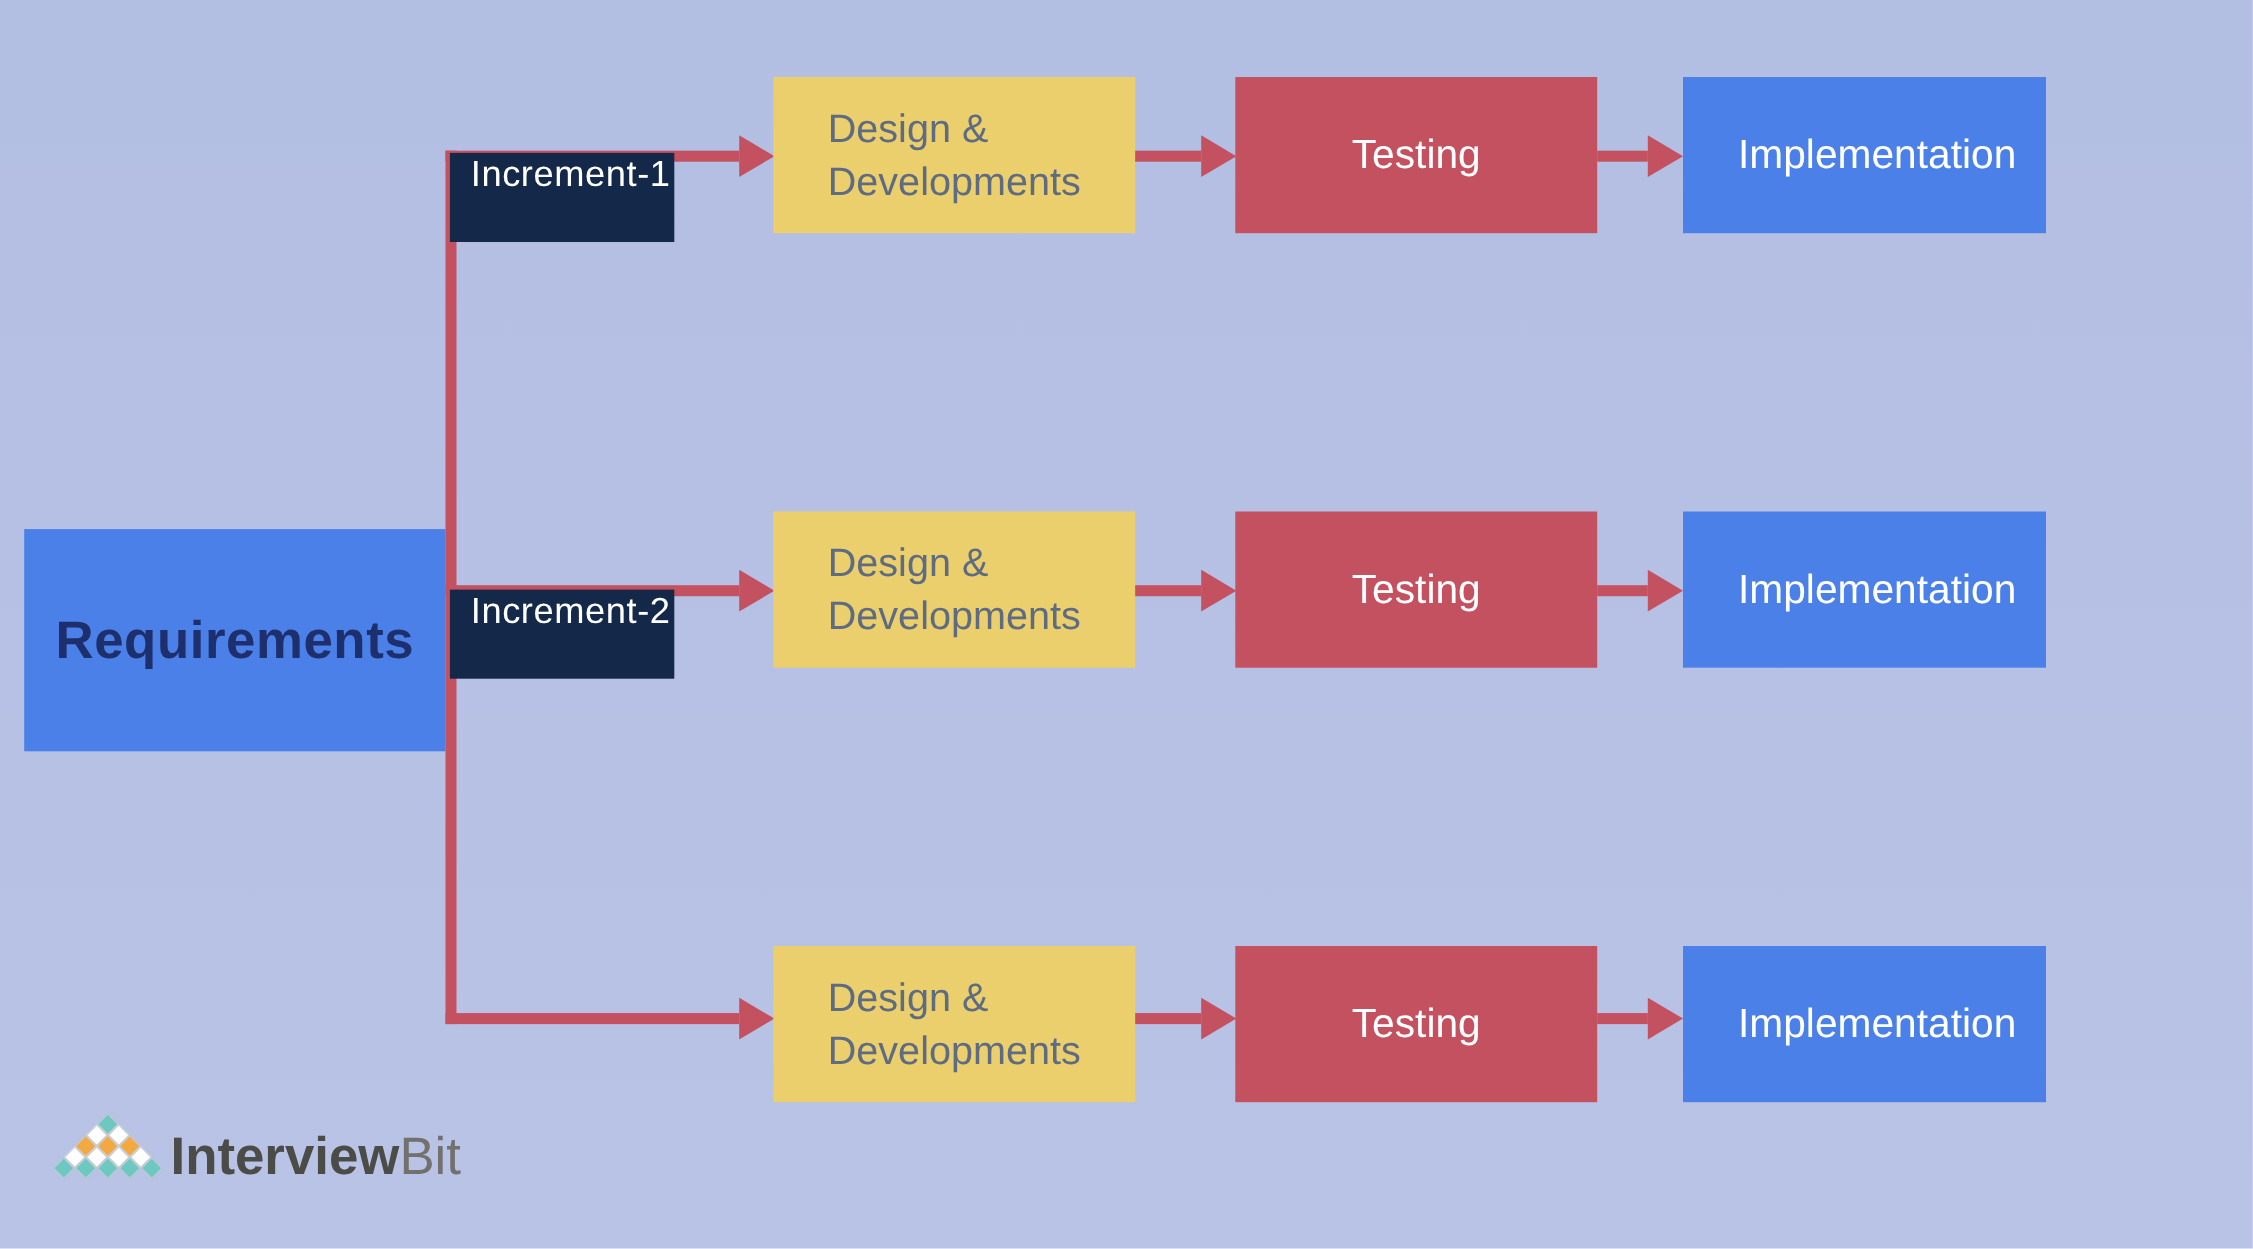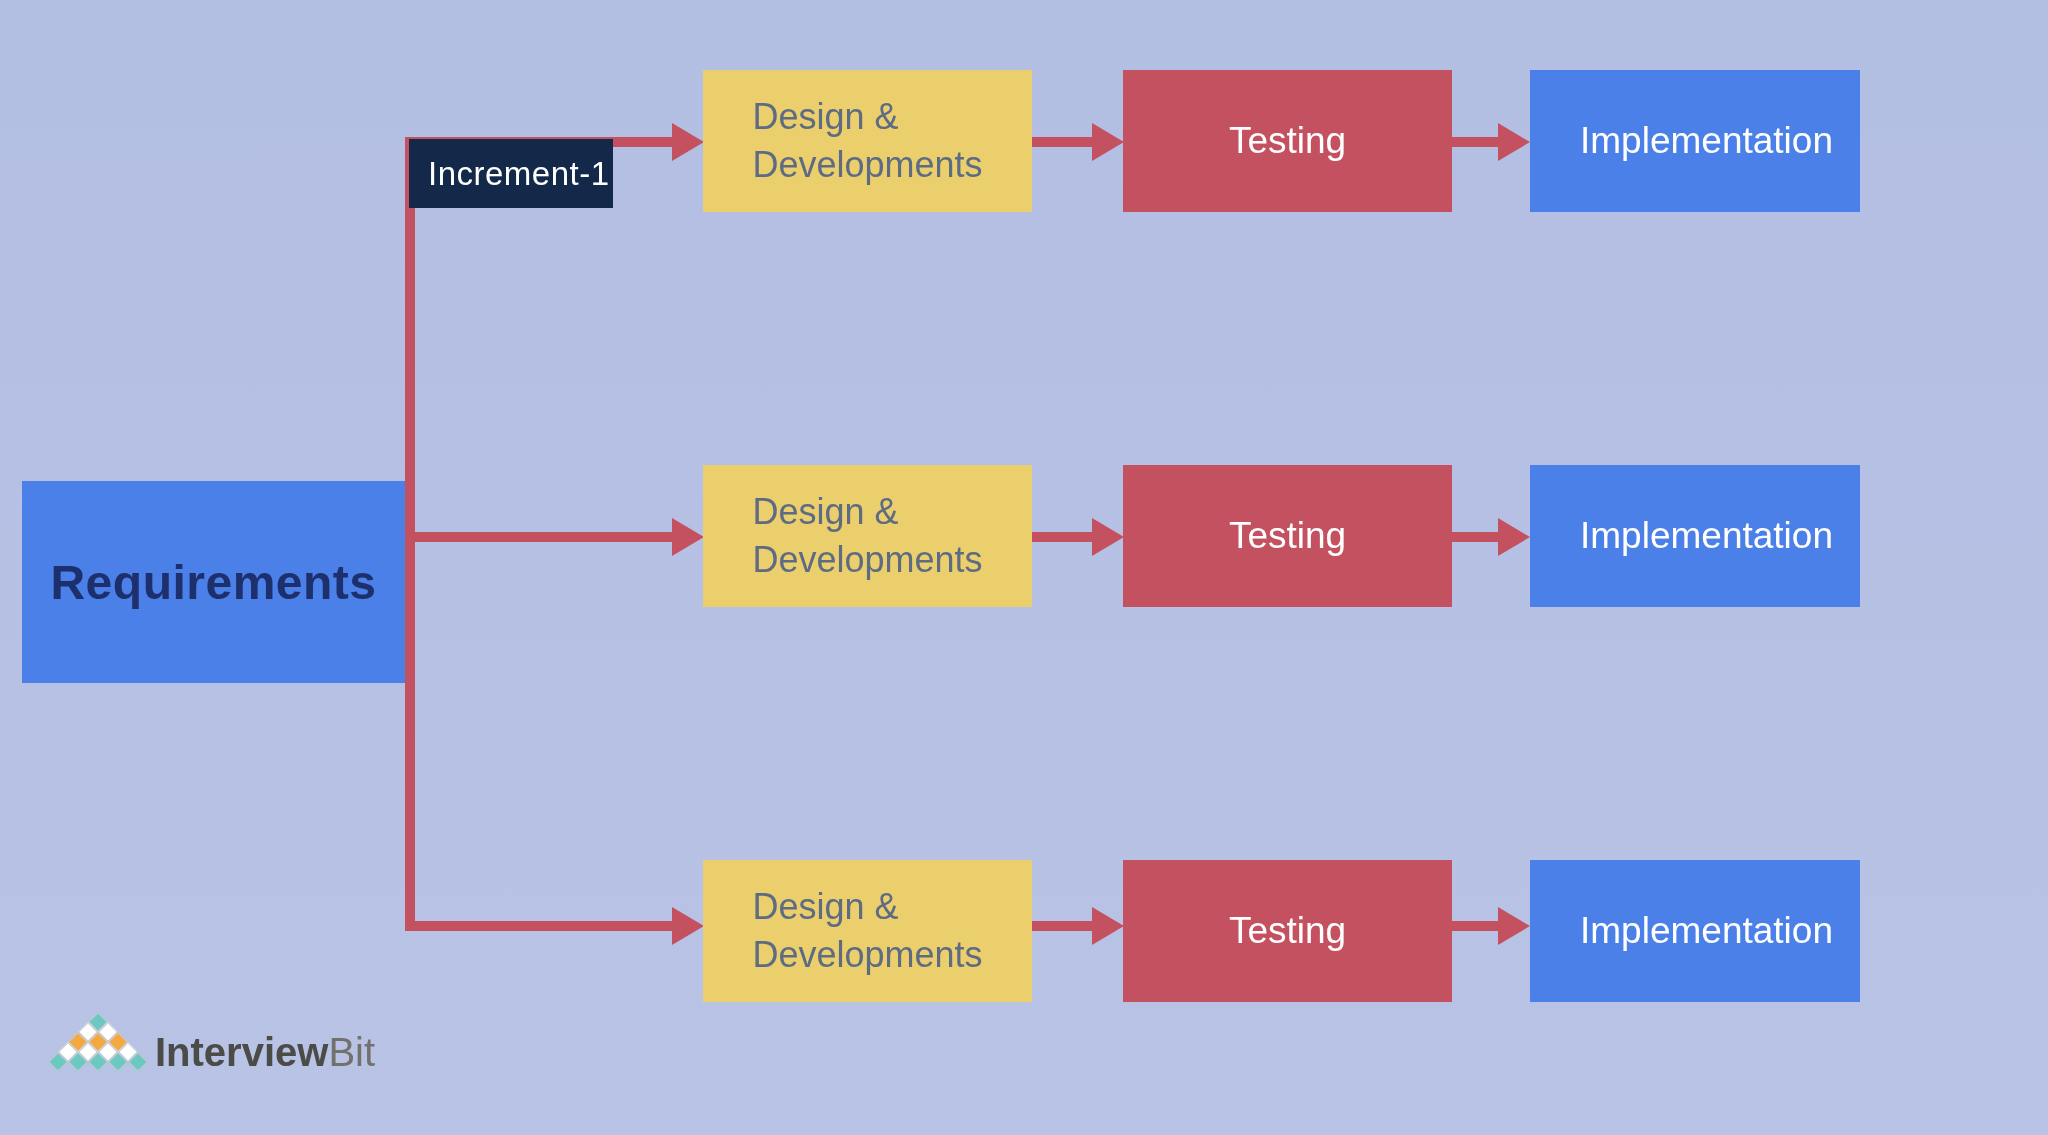--- a/index.html
+++ b/index.html
@@ -35,23 +35,23 @@
     text-align: left;
     font-size: 36px; line-height: 48px;
     color: var(--text-design, #5d6b83);
   }
   .stage-label {
     font-size: 37px;
     color: var(--text-white, #ffffff);
   }
   .label-box {
     position: absolute;
-    left: 409px; width: 204px; height: 69px;
+    left: 409px; width: 204px; height: 81px;
     background: var(--box-navy, #142849);
-    display: flex; align-items: center;
+    display: flex; align-items: flex-start;
     padding-left: 19px; box-sizing: border-box;
   }
   .label-box span {
     font-size: 33px;
     color: var(--text-white, #ffffff);
     letter-spacing: 0.5px;
     white-space: nowrap;
   }
   .vline {
     position: absolute;
@@ -76,21 +76,21 @@
   .diamond {
     position: absolute;
     width: 14px; height: 14px;
     transform: rotate(45deg);
     border: 1px solid #c8cbd2;
     box-sizing: border-box;
   }
   .brand {
     position: absolute;
     left: 155px; top: 1028px;
-    font-size: 40px; line-height: 48px;
+    font-size: 48px; line-height: 48px;
     white-space: nowrap;
   }
   .brand-bold  { font-weight: bold; color: var(--logo-text-dark, #4b4b47); }
   .brand-light { font-weight: normal; color: var(--logo-text-light, #72716d); }
 </style>
 </head>
 <body>
 
 <div class="canvas" id="canvas">
 
@@ -117,20 +117,23 @@
     <span class="stage-label">Testing</span>
   </div>
   <div class="hline" style="left:1452px; top:137px; width:46px;"></div>
   <div class="arrowhead" style="left:1498px; top:123px;"></div>
   <div class="box stage-box blue" style="top:70px;">
     <span class="stage-label">Implementation</span>
   </div>
 
   <div class="hline" style="left:405px; top:532px; width:267px;"></div>
   <div class="arrowhead" style="left:672px; top:518px;"></div>
+  <div class="label-box" style="top:536px;">
+    <span>Increment-2</span>
+  </div>
   <div class="box stage-box yellow" style="top:465px;">
     <div class="design-text">
       <div>Design &amp;</div>
       <div>Developments</div>
     </div>
   </div>
   <div class="hline" style="left:1032px; top:532px; width:60px;"></div>
   <div class="arrowhead" style="left:1092px; top:518px;"></div>
   <div class="box stage-box red" style="top:465px;">
     <span class="stage-label">Testing</span>

